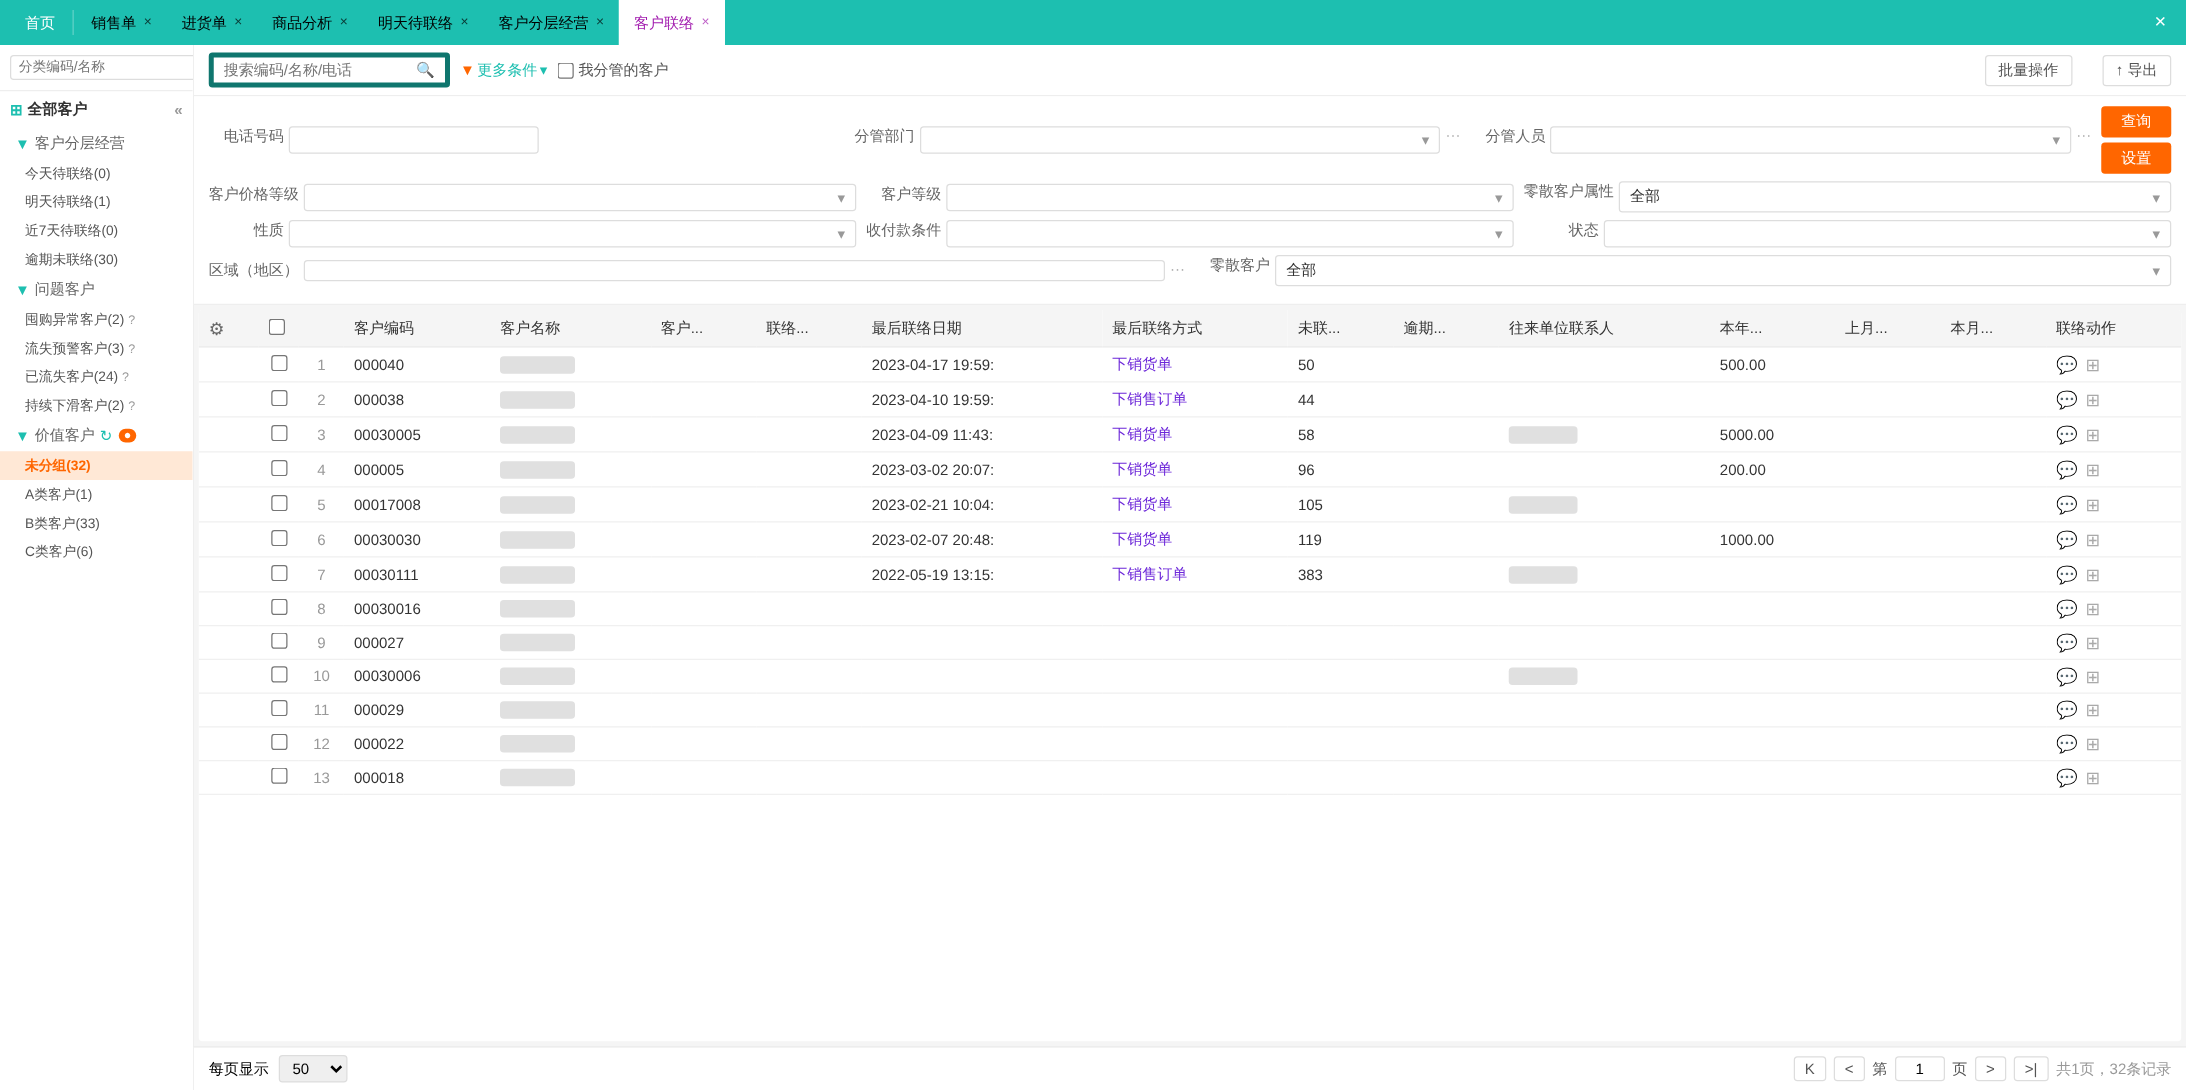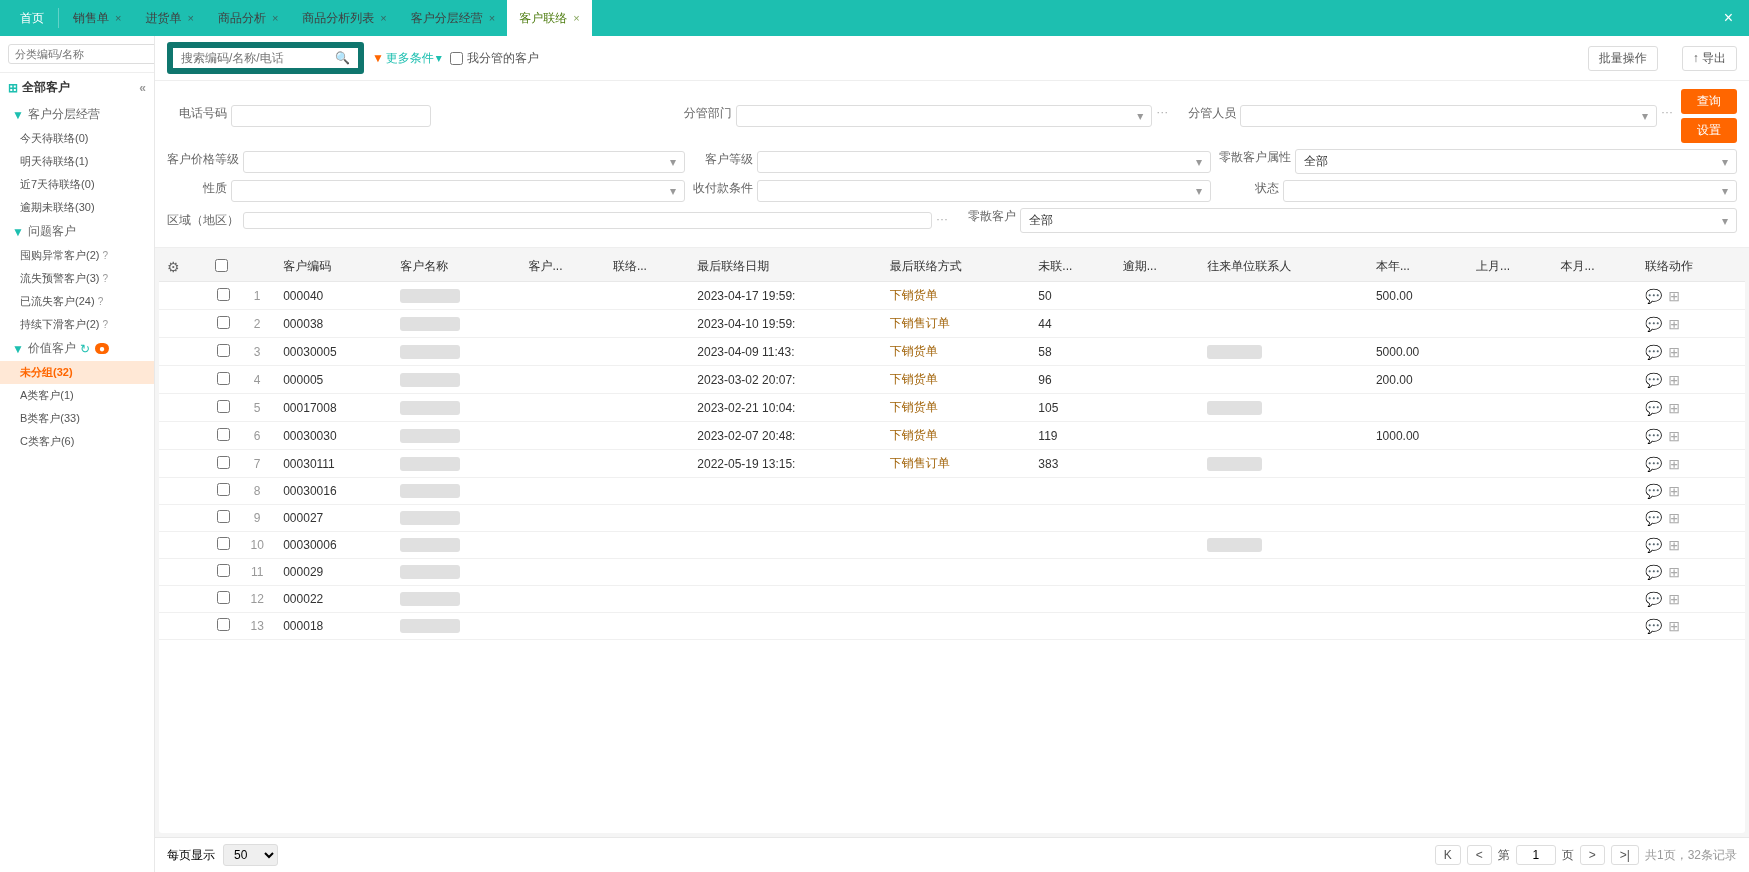--- a/index.html
+++ b/index.html
@@ -5,24 +5,24 @@
     * { box-sizing: border-box; margin: 0; padding: 0; font-family: 'Microsoft YaHei', Arial, sans-serif; font-size: 12px; }
     body { background: #f5f5f5; overflow: hidden; }
     
     
     .top-nav {
       display: flex; align-items: center; background: #1dbfb0; height: 36px; padding: 0 8px;
       color: white;
     }
     .top-nav .nav-item {
       padding: 0 12px; height: 36px; display: flex; align-items: center; cursor: pointer;
-      white-space: nowrap; color: #404040; position: relative;
+      white-space: nowrap; color: #000000; position: relative;
     }
     .top-nav .nav-item.active {
-      background: white; color: #4d7c0f;
+      background: white; color: #a21caf;
     }
     .top-nav .nav-item .close-x {
       margin-left: 6px; font-size: 11px; opacity: 0.7; cursor: pointer;
     }
     .top-nav .nav-home { padding: 0 12px; color: white; cursor: pointer; }
     .top-nav .spacer { flex: 1; }
     .top-nav .close-btn { color: white; cursor: pointer; font-size: 16px; padding: 0 8px; }
 
     
     .main-layout { display: flex; height: calc(100vh - 36px); }
@@ -62,21 +62,21 @@
 
     
     .content { flex: 1; display: flex; flex-direction: column; overflow: hidden; background: #f5f5f5; }
     
     
     .filter-bar {
       background: white; padding: 6px 12px; display: flex; align-items: center;
       gap: 8px; border-bottom: 1px solid #eee;
     }
     .filter-search {
-      display: flex; align-items: center; border: 6px solid #0f766e; border-radius: 3px;
+      display: flex; align-items: center; border: 4px solid #0f766e; border-radius: 3px;
       padding: 3px 8px; gap: 4px;
     }
     .filter-search input { border: none; outline: none; font-size: 12px; width: 150px; }
     .more-conditions { color: #1dbfb0; cursor: pointer; display: flex; align-items: center; gap: 2px; }
     .my-customers { display: flex; align-items: center; gap: 4px; color: #555; cursor: pointer; }
     .filter-bar-right { margin-left: auto; display: flex; gap: 24px; }
     .btn-outline { border: 1px solid #ddd; background: white; padding: 3px 10px; border-radius: 3px; cursor: pointer; color: #555; }
 
     
     .advanced-filter {
@@ -106,21 +106,21 @@
     table { width: 100%; border-collapse: collapse; }
     thead tr { background: #f5f5f5; }
     th {
       padding: 6px 8px; text-align: left; border-bottom: 1px solid #e8e8e8;
       color: #333; white-space: nowrap; font-weight: normal; font-size: 12px;
       position: sticky; top: 0; background: #f5f5f5; z-index: 1;
     }
     td { padding: 5px 8px; border-bottom: 1px solid #f0f0f0; color: #333; font-size: 12px; white-space: nowrap; }
     .col-num { width: 36px; text-align: center; color: #999; }
     .col-checkbox { width: 32px; text-align: center; }
-    .link-cell { color: #a16207; cursor: pointer; text-decoration: none; }
+    .link-cell { color: #6d28d9; cursor: pointer; text-decoration: none; }
     .action-icons { display: flex; gap: 6px; align-items: center; }
     .action-icon { color: #aaa; cursor: pointer; font-size: 14px; }
 
     
     .table-footer {
       background: white; border-top: 1px solid #e8e8e8; padding: 6px 12px;
       display: flex; align-items: center; justify-content: space-between;
     }
     .pagination { display: flex; align-items: center; gap: 6px; color: #555; }
     .pagination-btn { border: 1px solid #ddd; background: white; padding: 2px 8px; border-radius: 3px; cursor: pointer; color: #555; }
@@ -150,21 +150,21 @@
   </div>
   <div class="nav-item">
     <span>进货单</span>
     <span class="close-x">×</span>
   </div>
   <div class="nav-item">
     <span>商品分析</span>
     <span class="close-x">×</span>
   </div>
   <div class="nav-item">
-    <span>商品分析列表</span>
+    <span>明天待联络</span>
     <span class="close-x">×</span>
   </div>
   <div class="nav-item">
     <span>客户分层经营</span>
     <span class="close-x">×</span>
   </div>
   <div class="nav-item active">
     <span>客户联络</span>
     <span class="close-x">×</span>
   </div>

